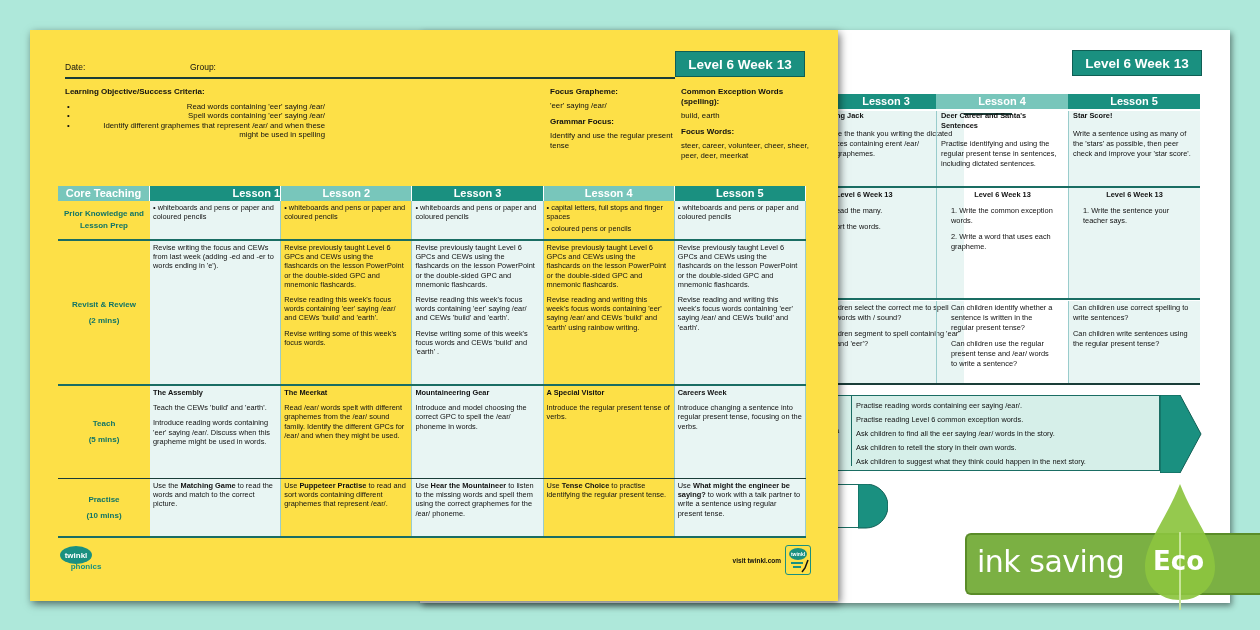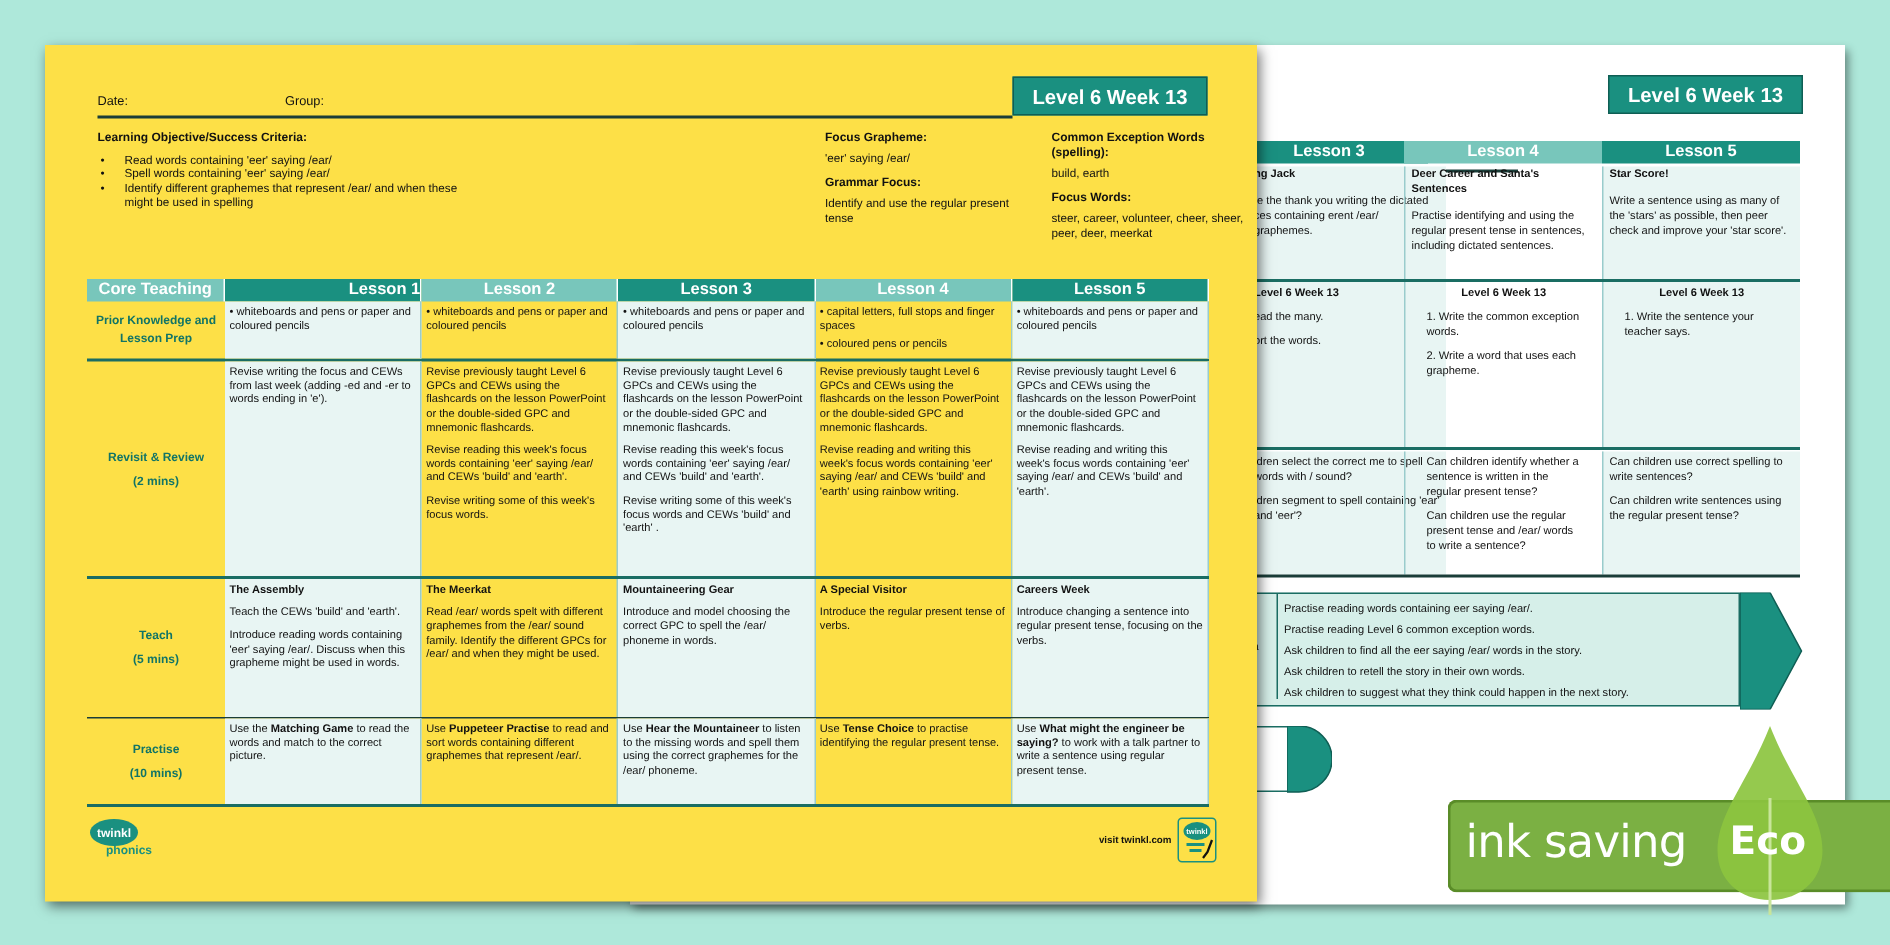--- a/index.html
+++ b/index.html
@@ -24,28 +24,28 @@
     width: 130px; height: 26px; line-height: 26px; text-align: center;
     border: 1px solid #0f5e54;
   }
   .front-badge { position: absolute; left: 645px; top: 21px; }
   .front-hdr-line { position: absolute; left: 35px; top: 47px; width: 610px; height: 2px; background: #1a3d38; }
   .date-lbl { position: absolute; left: 35px; top: 32px; font-size: 8.5px; }
   .group-lbl { position: absolute; left: 160px; top: 32px; font-size: 8.5px; }
 
   .lo { position: absolute; left: 35px; top: 57px; width: 260px; font-size: 7.8px; line-height: 9.5px; }
   .lo h4 { font-size: 8px; font-weight: bold; margin-bottom: 5px; }
-  .lo ul { list-style: none; }
+  .lo ul { list-style: none; text-align: right; }
   .lo li { position: relative; padding-left: 18px; }
   .lo li::before { content: "•"; position: absolute; left: 2px; }
 
   .focus { position: absolute; left: 520px; top: 57px; width: 125px; font-size: 7.8px; line-height: 10px; }
   .focus .lbl { font-weight: bold; font-size: 8px; margin-bottom: 4px; }
   .focus .val { margin-bottom: 6px; }
-  .cew { position: absolute; left: 671px; top: 57px; width: 130px; font-size: 7.8px; line-height: 10px; }
+  .cew { position: absolute; left: 651px; top: 57px; width: 130px; font-size: 7.8px; line-height: 10px; }
   .cew .lbl { font-weight: bold; font-size: 8px; margin-bottom: 4px; }
   .cew .val { margin-bottom: 6px; }
 
   
   .grid { position: absolute; left: 28px; top: 156px; width: 748px; }
   .row { display: flex; }
   .head-row { height: 15px; }
   .hcell { color: #fff; font-weight: bold; font-size: 11px; text-align: center; line-height: 15px; border-right: 1px solid #fff; }
   .hcell.dark { background: #1a9080; }
   .hcell.light { background: #78c6bb; }

